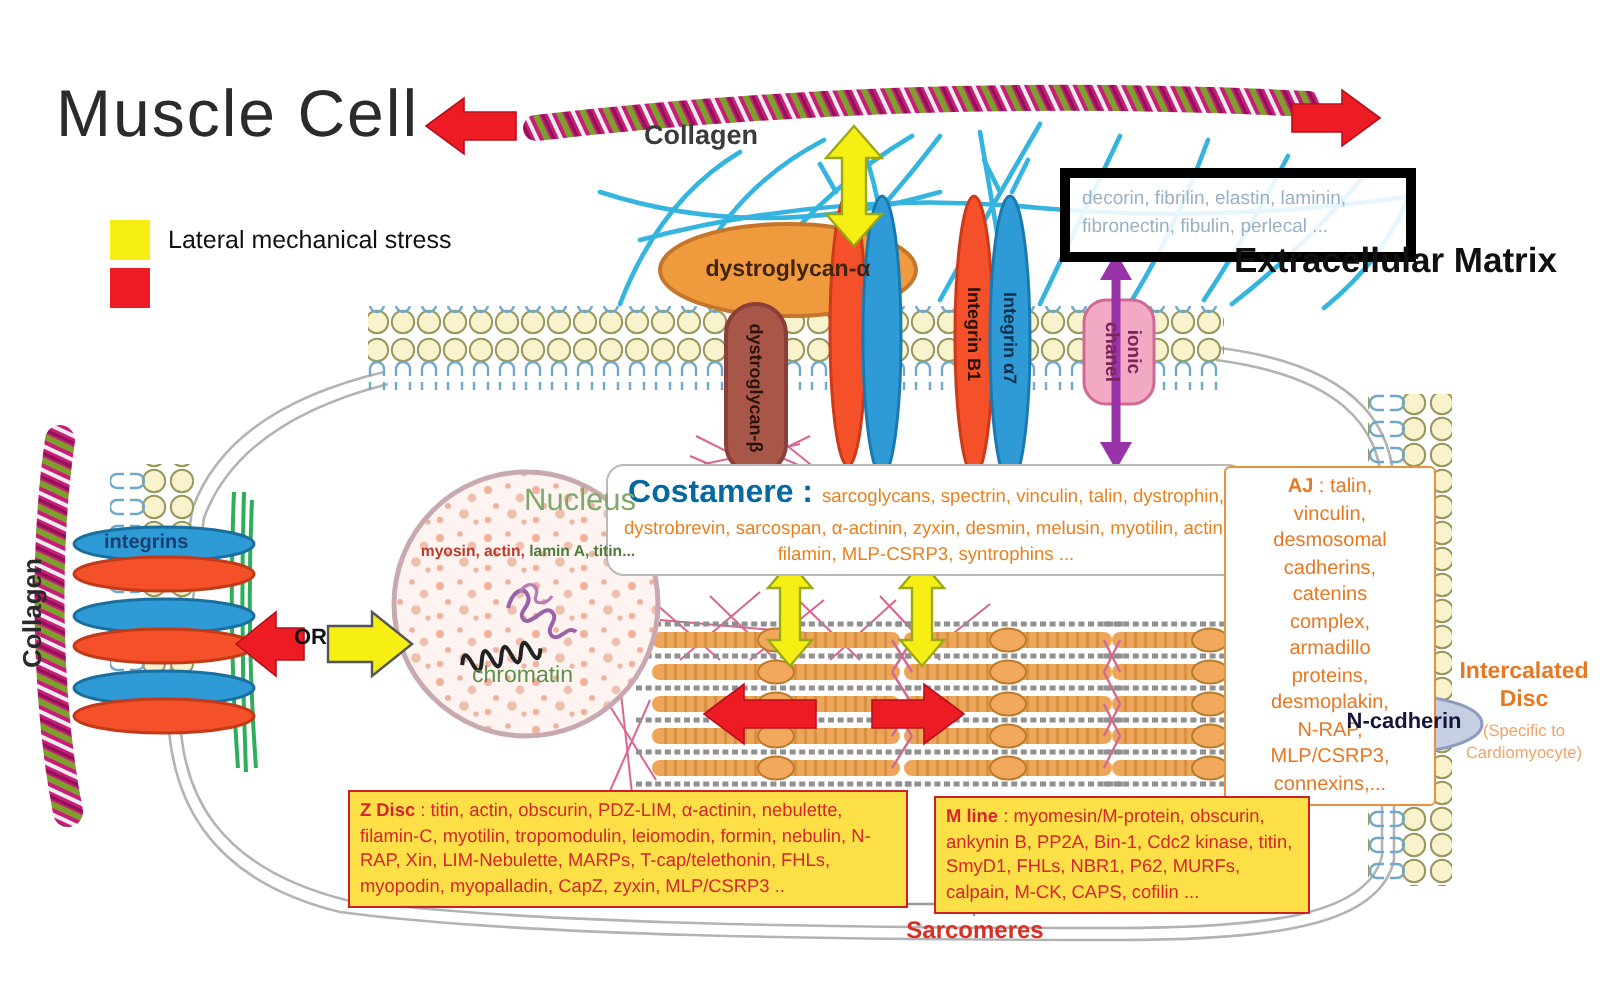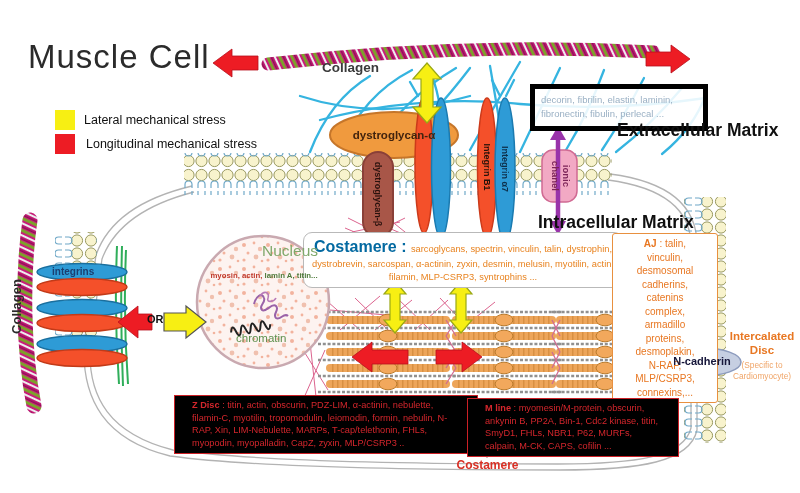--- a/index.html
+++ b/index.html
@@ -16,21 +16,21 @@
   .ecmbox{width:156px;border:5px solid #000000;color:#9ab0c4;font-size:9.5px;line-height:1.5;
           padding:4px 6px;background:rgba(255,255,255,.88);}
   .lincbox{width:58px;border:1.6px solid #222;color:#111;font-size:8.6px;line-height:1.35;
            padding:3px 4px;background:#fff;}
   .costbox{width:306px;border:1.6px solid #b9b9b9;border-radius:9px;text-align:center;
            font-size:9.3px;line-height:1.4;color:#e8821e;padding:3px 6px;background:#fff;}
   .costlab{font-weight:bold;font-size:16px;color:#0369a1;}
   .ajbox{width:62px;border:1.6px solid #e8903f;border-radius:3px;text-align:center;
          font-size:10px;line-height:1.35;color:#e87722;padding:3px 21px;background:#fff;}
   .redbox{border:1.6px solid #cc2026;color:#d4262c;font-size:9.2px;line-height:1.38;
-          padding:3px 17px;background:#000000;}
+          padding:3px 5px;background:#fde047;}
   .b{font-weight:bold;}
   .rot90{transform:rotate(90deg);transform-origin:center center;text-align:center;}
   .rotm90{transform:rotate(-90deg);transform-origin:center center;text-align:center;}
 </style>
 </head>
 <body>
 
 <div id="stage">
 
 <svg id="art" width="800" height="493" viewBox="0 0 800 493">
@@ -281,28 +281,26 @@
   </g>
 
   <path d="M322,446 L322,452 L652,452 L652,446 M487,452 L487,458" fill="none" stroke="#999" stroke-width="1.2"></path>
 </svg>
 
 <div class="lbl title" style="left:28px;top:38px;">Muscle Cell</div>
 
 <div class="abs legend-sw" style="left:55px;top:110px;background:#f7ef13;"></div>
 <div class="lbl legend-txt" style="left:84px;top:113px;">Lateral mechanical stress</div>
 <div class="abs legend-sw" style="left:55px;top:134px;background:#ed1c24;"></div>
-<div class="lbl legend-txt" style="left:86px;top:137px;">Longitudinal mechanical stress</div>
 
 <div class="lbl b" style="left:322px;top:60px;font-size:13.5px;color:#3b3b3b;">Collagen</div>
 <div class="lbl b rotm90" style="left:-19px;top:299px;width:70px;font-size:13px;color:#2a2a2a;">Collagen</div>
 
 <div class="lbl ecmbox boxtxt" style="left:530px;top:84px;">decorin, fibrilin, elastin, laminin, fibronectin, fibulin, perlecal ...</div>
 <div class="lbl region" style="left:617px;top:120px;">Extracellular Matrix</div>
-<div class="lbl region" style="left:538px;top:212px;">Intracellular Matrix</div>
 
 <div class="lbl b" style="left:330px;top:129px;width:128px;text-align:center;font-size:11.5px;color:#41230e;">dystroglycan-α</div>
 <div class="lbl b rot90" style="left:335px;top:189px;width:86px;font-size:9px;color:#2a120e;">dystroglycan-β</div>
 <div class="lbl b rot90" style="left:447px;top:162px;width:80px;font-size:9px;color:#26120a;">Integrin B1</div>
 <div class="lbl b rot90" style="left:463px;top:164px;width:84px;font-size:9px;color:#0d2f4a;">Integrin α7</div>
 <div class="lbl b rot90" style="left:534px;top:165px;width:52px;font-size:9.5px;color:#7c2458;white-space:pre-line;line-height:1.15;">ionic
 chanel</div>
 <div class="lbl b" style="left:52px;top:266px;font-size:10px;color:#1b3f70;">integrins</div>
 
 
@@ -312,19 +310,19 @@
 <div class="lbl b" style="left:147px;top:313px;font-size:11px;color:#111;z-index:4;">OR</div>
 
 <div class="lbl costbox boxtxt" style="left:303px;top:232px;z-index:2;"><span class="costlab">Costamere : </span><span>sarcoglycans, spectrin, vinculin, talin, dystrophin, dystrobrevin, sarcospan, α-actinin, zyxin, desmin, melusin, myotilin, actin, filamin,  MLP-CSRP3, syntrophins ...</span></div>
 
 <div class="lbl ajbox boxtxt" style="left:612px;top:233px;"><span class="b">AJ</span><span> : talin, vinculin, desmosomal cadherins, catenins complex, armadillo proteins, desmoplakin, N-RAP, MLP/CSRP3, connexins,...</span></div>
 
 <div class="lbl redbox boxtxt" style="left:174px;top:395px;width:268px;"><span class="b">Z Disc</span><span> : titin, actin, obscurin, PDZ-LIM, α-actinin,  nebulette, filamin-C, myotilin, tropomodulin, leiomodin, formin, nebulin, N-RAP, Xin, LIM-Nebulette,  MARPs, T-cap/telethonin, FHLs, myopodin, myopalladin, CapZ, zyxin, MLP/CSRP3 ..</span></div>
 
 <div class="lbl redbox boxtxt" style="left:467px;top:398px;width:176px;"><span class="b">M line</span><span> : myomesin/M-protein, obscurin, ankynin B, PP2A, Bin-1, Cdc2 kinase, titin, SmyD1, FHLs, NBR1, P62,  MURFs, calpain, M-CK, CAPS, cofilin ...</span></div>
 
-<div class="lbl b" style="left:440px;top:458px;width:95px;text-align:center;font-size:12px;color:#d93025;">Costamere</div>
+<div class="lbl b" style="left:440px;top:458px;width:95px;text-align:center;font-size:12px;color:#d93025;">Sarcomeres</div>
 
 <div class="lbl b" style="left:664px;top:355px;width:76px;text-align:center;font-size:11px;color:#16163a;z-index:4;">N-cadherin</div>
 <div class="lbl b" style="left:727px;top:330px;width:70px;text-align:center;font-size:11.5px;color:#e87722;line-height:1.2;">Intercalated Disc</div>
 <div class="lbl" style="left:727px;top:360px;width:70px;text-align:center;font-size:8.3px;color:#f0a568;line-height:1.3;">(Specific to Cardiomyocyte)</div>
 
 </div>
 
 </body></html>

